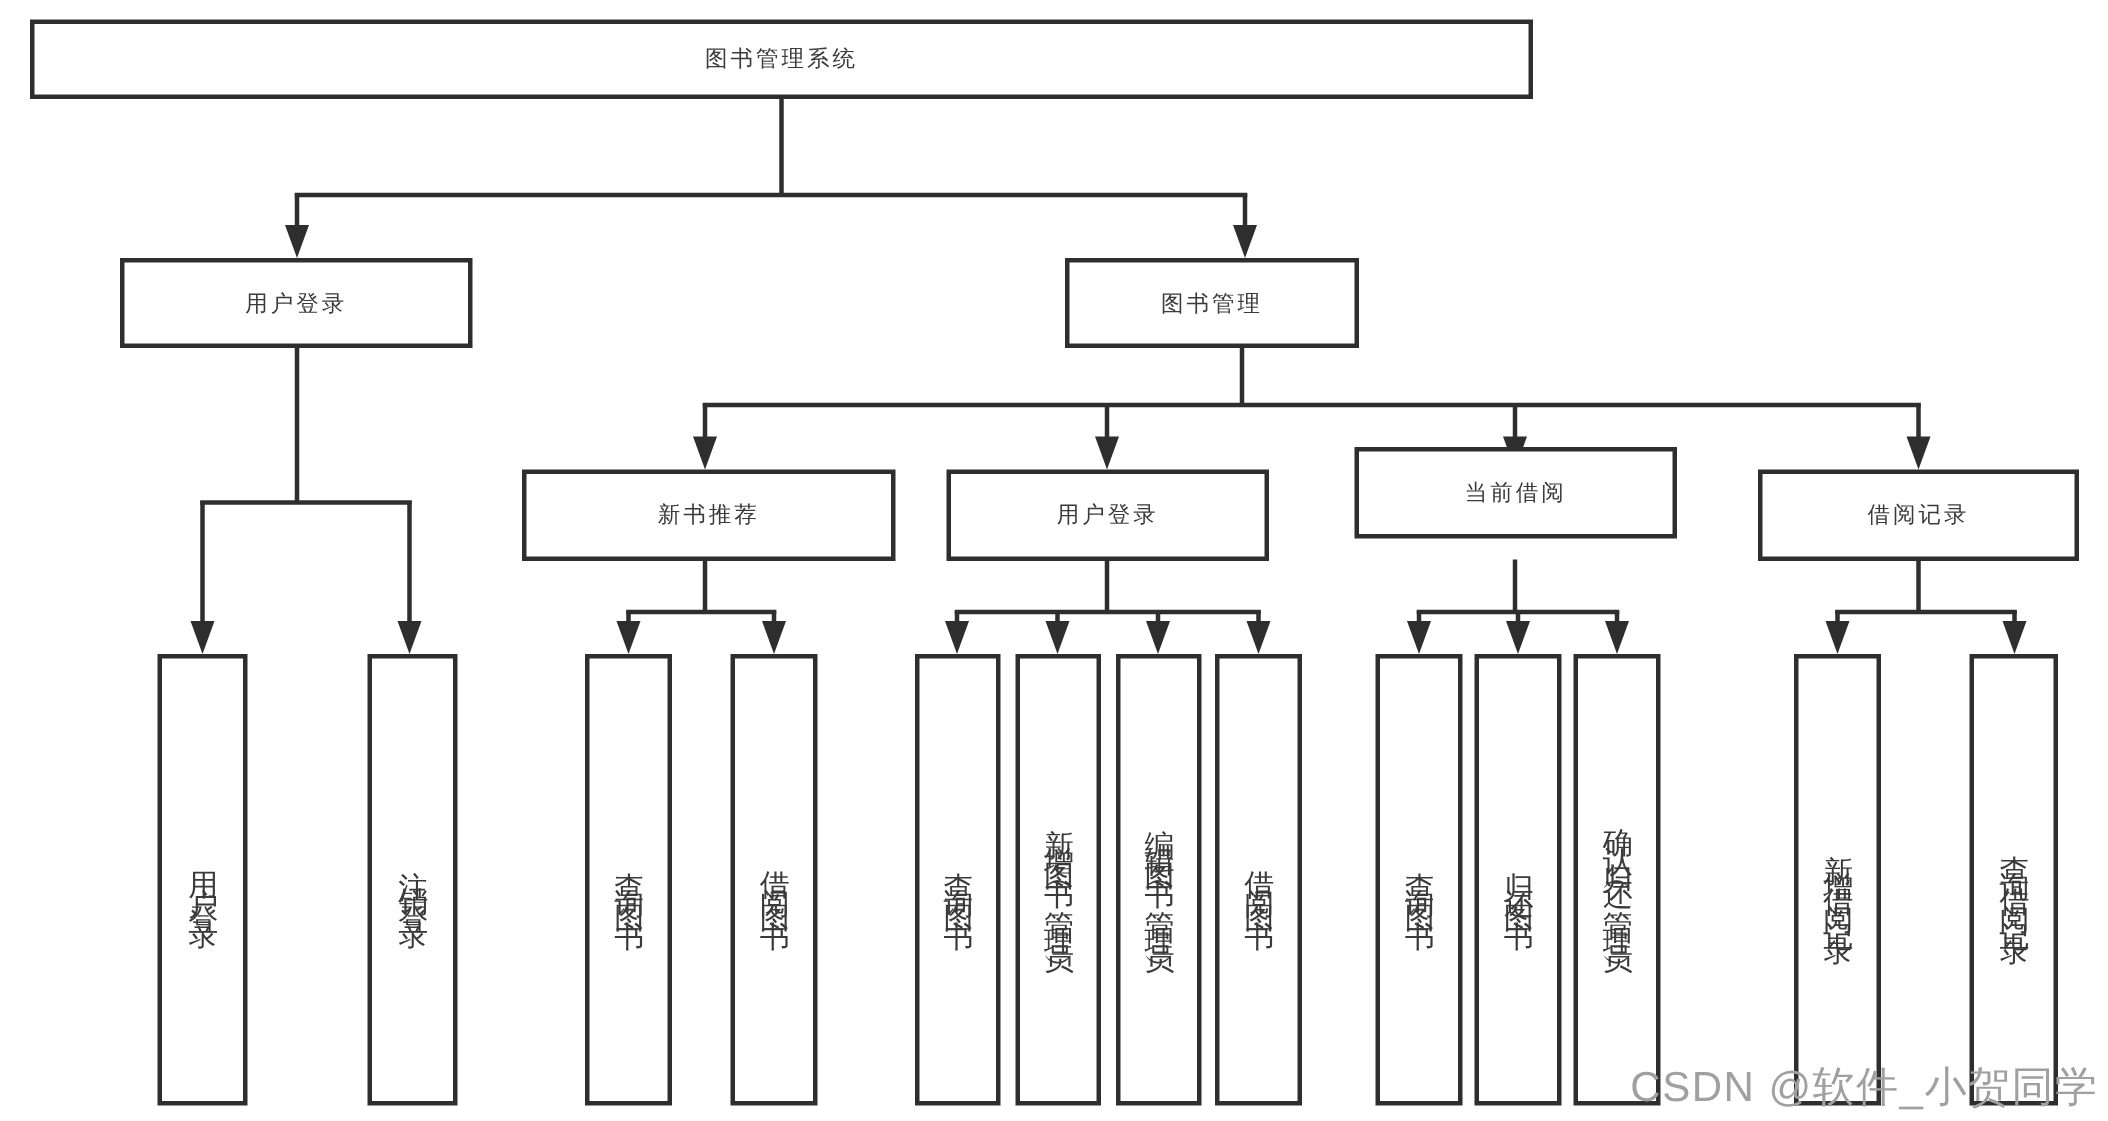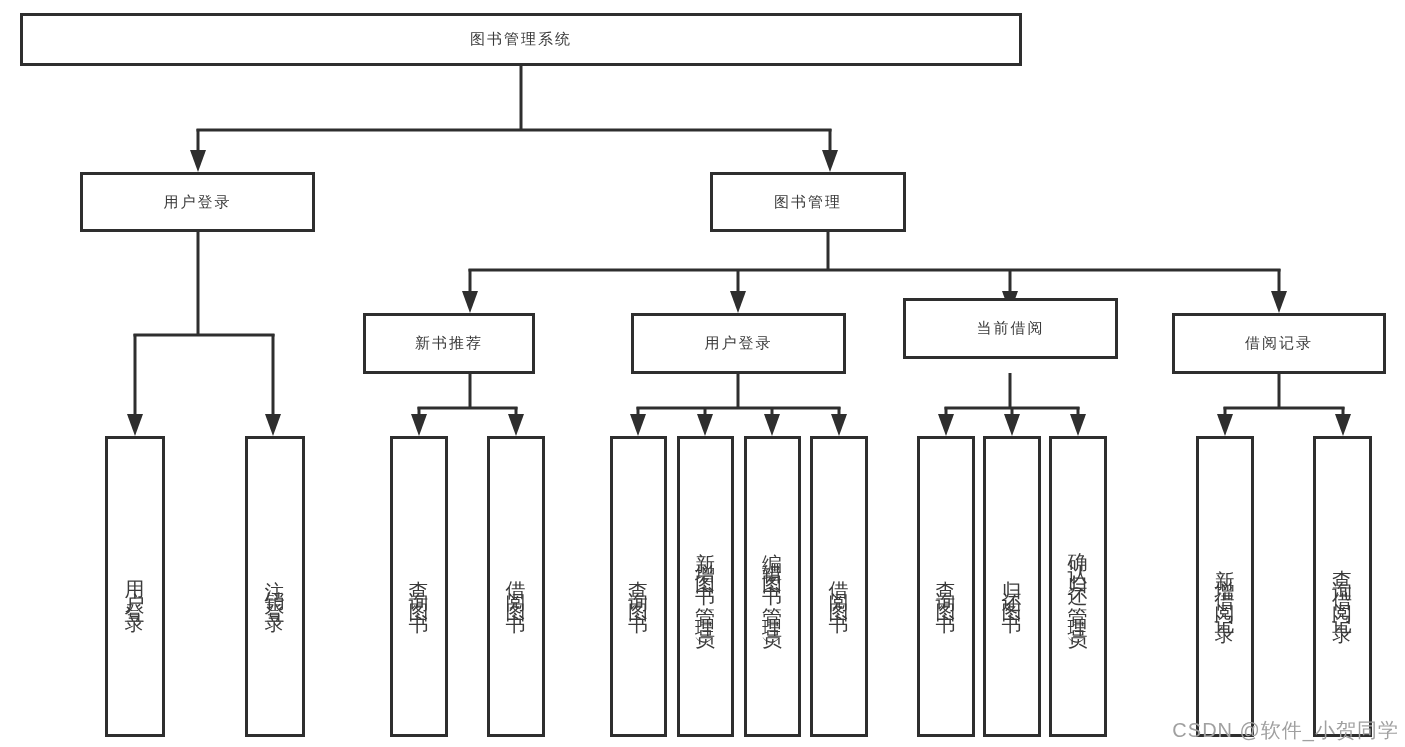--- a/index.html
+++ b/index.html
@@ -59,21 +59,21 @@
     font-size:20px;
     line-height:1;
     letter-spacing:11px;
     color:var(--text);
     white-space:nowrap;
   }
   .watermark{
     position:absolute;
     right:6px;
     bottom:3px;
-    font-size:20px;
+    font-size:28px;
     letter-spacing:1px;
     color:var(--watermark);
     z-index:5;
     white-space:nowrap;
   }
 </style>
 </head>
 <body>
 
 <div class="canvas">
@@ -144,21 +144,21 @@
     <span class="h-label">图书管理系统</span>
   </div>
 
   <div class="node" style="left:80px;top:172px;width:235px;height:60px">
     <span class="h-label">用户登录</span>
   </div>
   <div class="node" style="left:710px;top:172px;width:196px;height:60px">
     <span class="h-label">图书管理</span>
   </div>
 
-  <div class="node" style="left:363px;top:313px;width:172px;height:61px">
+  <div class="node" style="left:348px;top:313px;width:249px;height:61px">
     <span class="h-label">新书推荐</span>
   </div>
   <div class="node" style="left:631px;top:313px;width:215px;height:61px">
     <span class="h-label">用户登录</span>
   </div>
   <div class="node" style="left:903px;top:298px;width:215px;height:61px">
     <span class="h-label">当前借阅</span>
   </div>
   <div class="node" style="left:1172px;top:313px;width:214px;height:61px">
     <span class="h-label">借阅记录</span>

